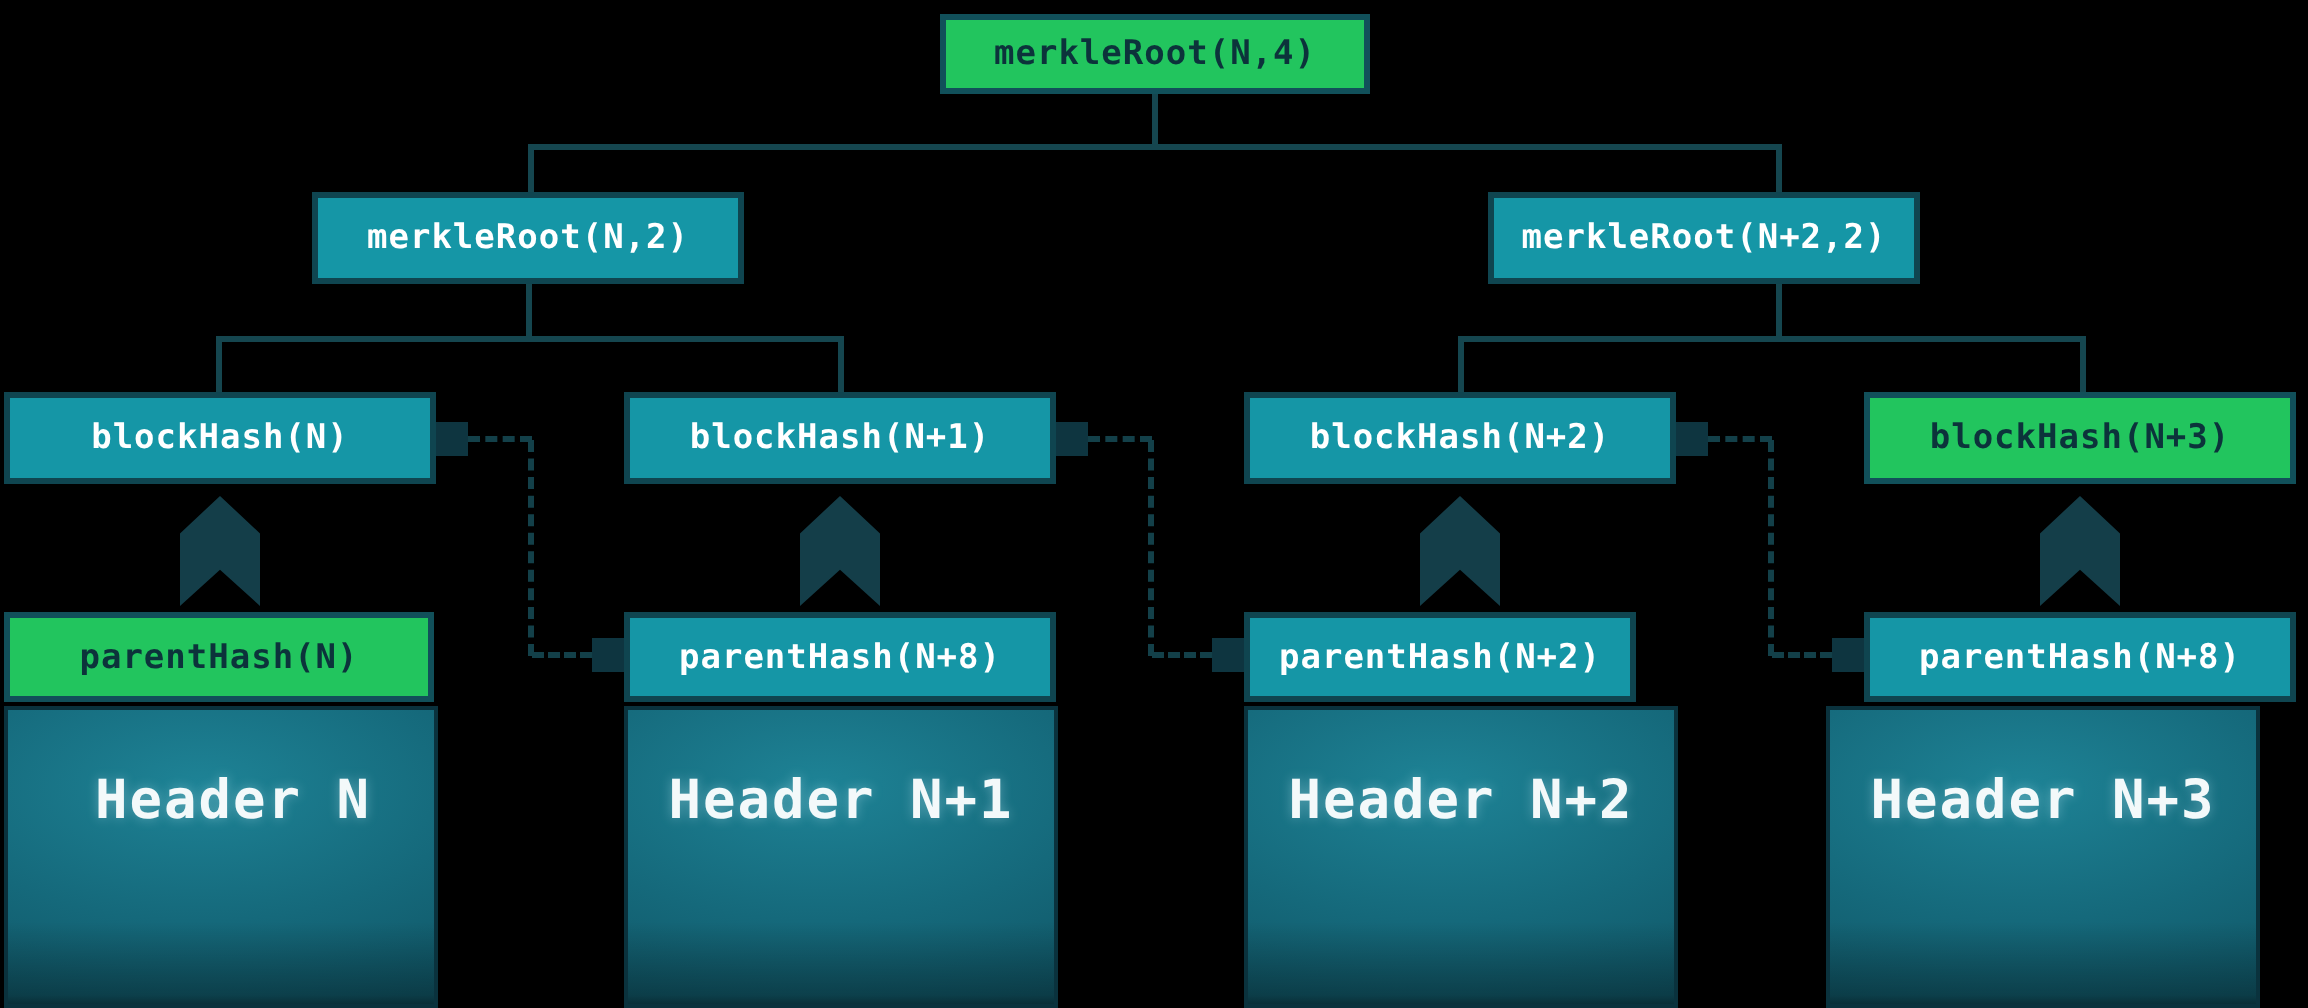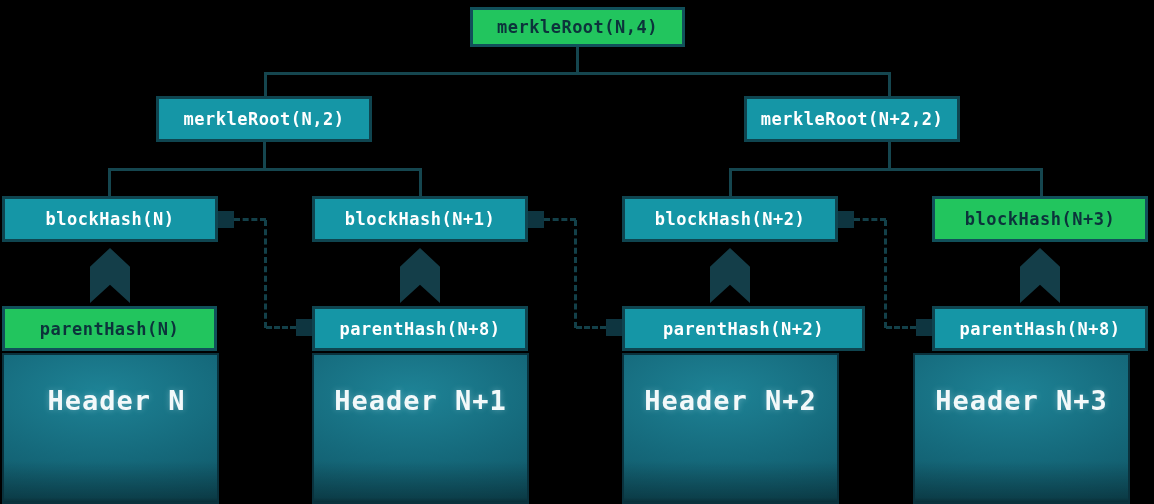--- a/index.html
+++ b/index.html
@@ -120,21 +120,21 @@
     <span>parentHash(N+8)</span>
   </div>
   <div class="header-box" style="left:312px;">
     <span>Header N+1</span>
   </div>
 
   <div class="node" style="left:622px;top:196px;width:216px;height:46px;">
     <span>blockHash(N+2)</span>
   </div>
   <div class="chevron" style="left:710px;top:248px;"></div>
-  <div class="node" style="left:622px;top:306px;width:243px;height:45px;">
+  <div class="node" style="left:622px;top:306px;width:196px;height:45px;">
     <span>parentHash(N+2)</span>
   </div>
   <div class="header-box" style="left:622px;">
     <span>Header N+2</span>
   </div>
 
   <div class="node cyan" style="left:932px;top:196px;width:216px;height:46px;">
     <span>blockHash(N+3)</span>
   </div>
   <div class="chevron" style="left:1020px;top:248px;"></div>

